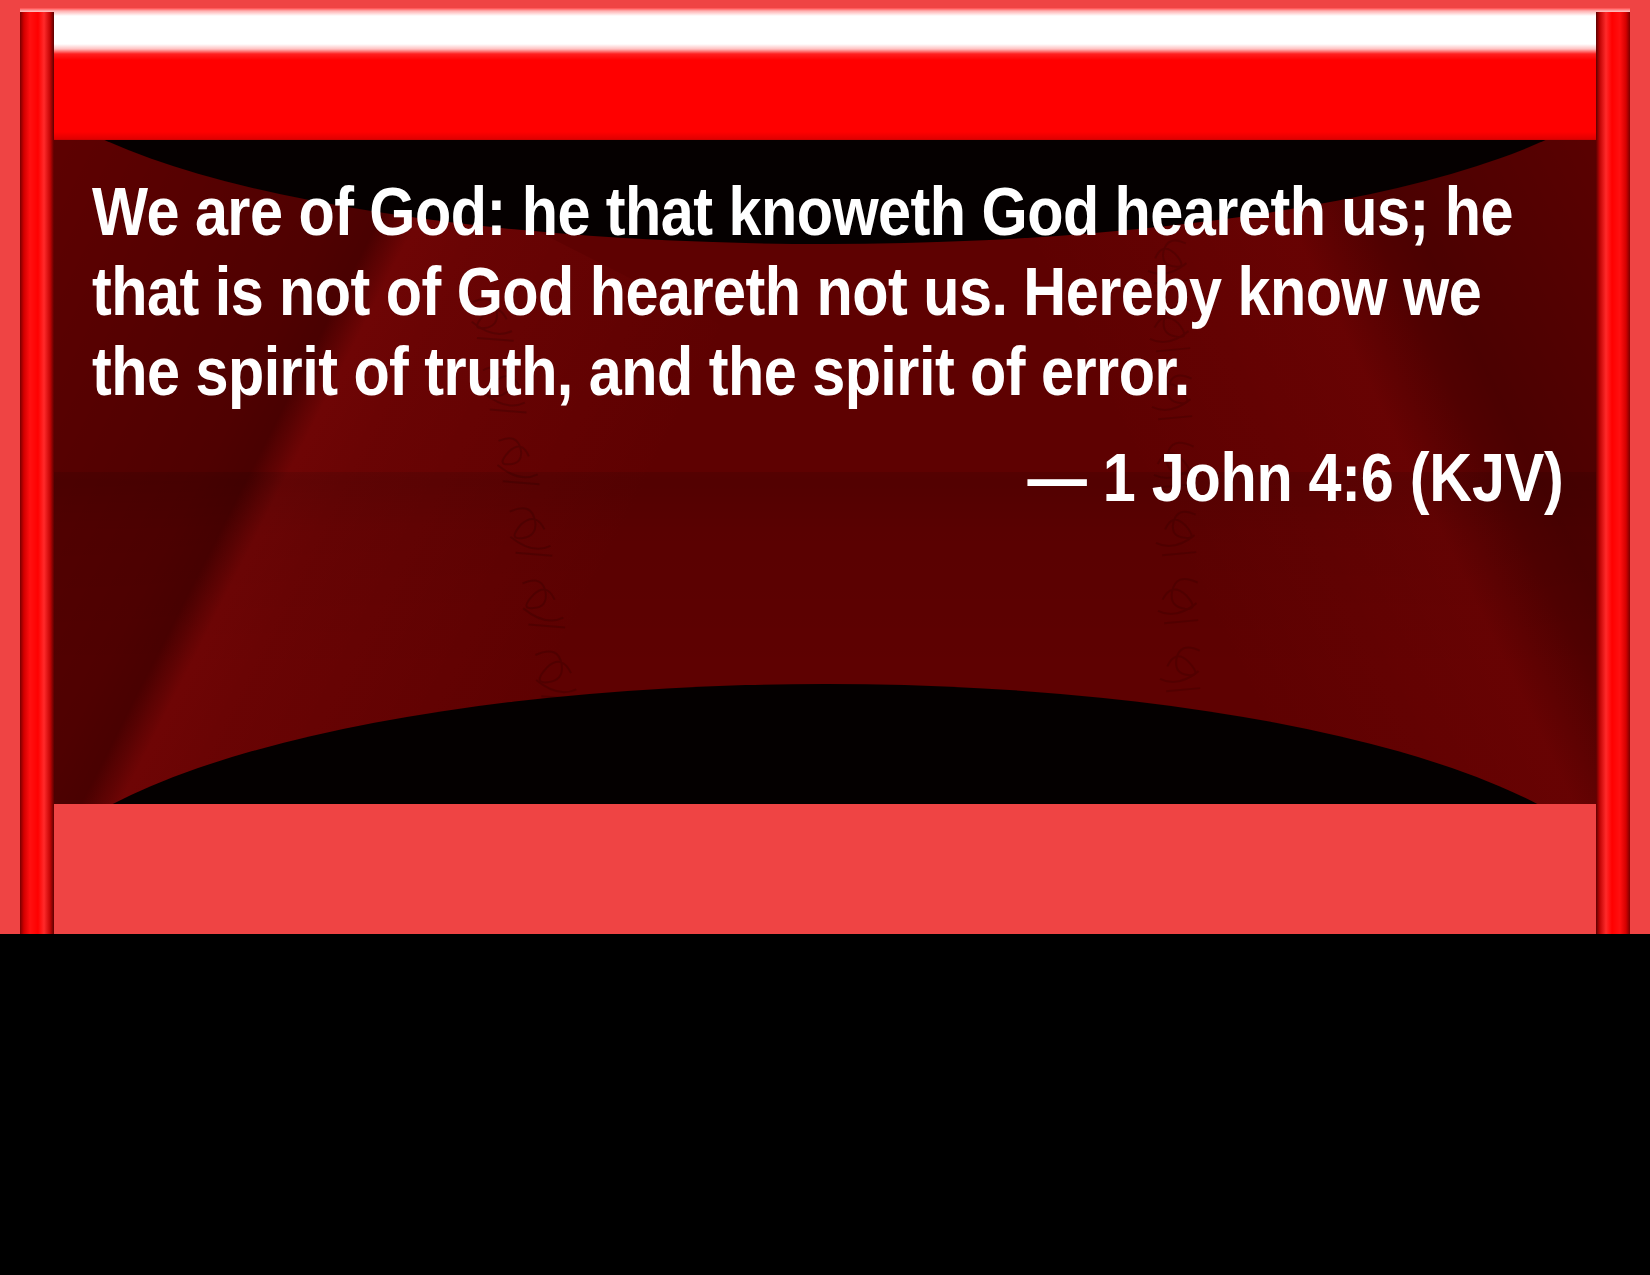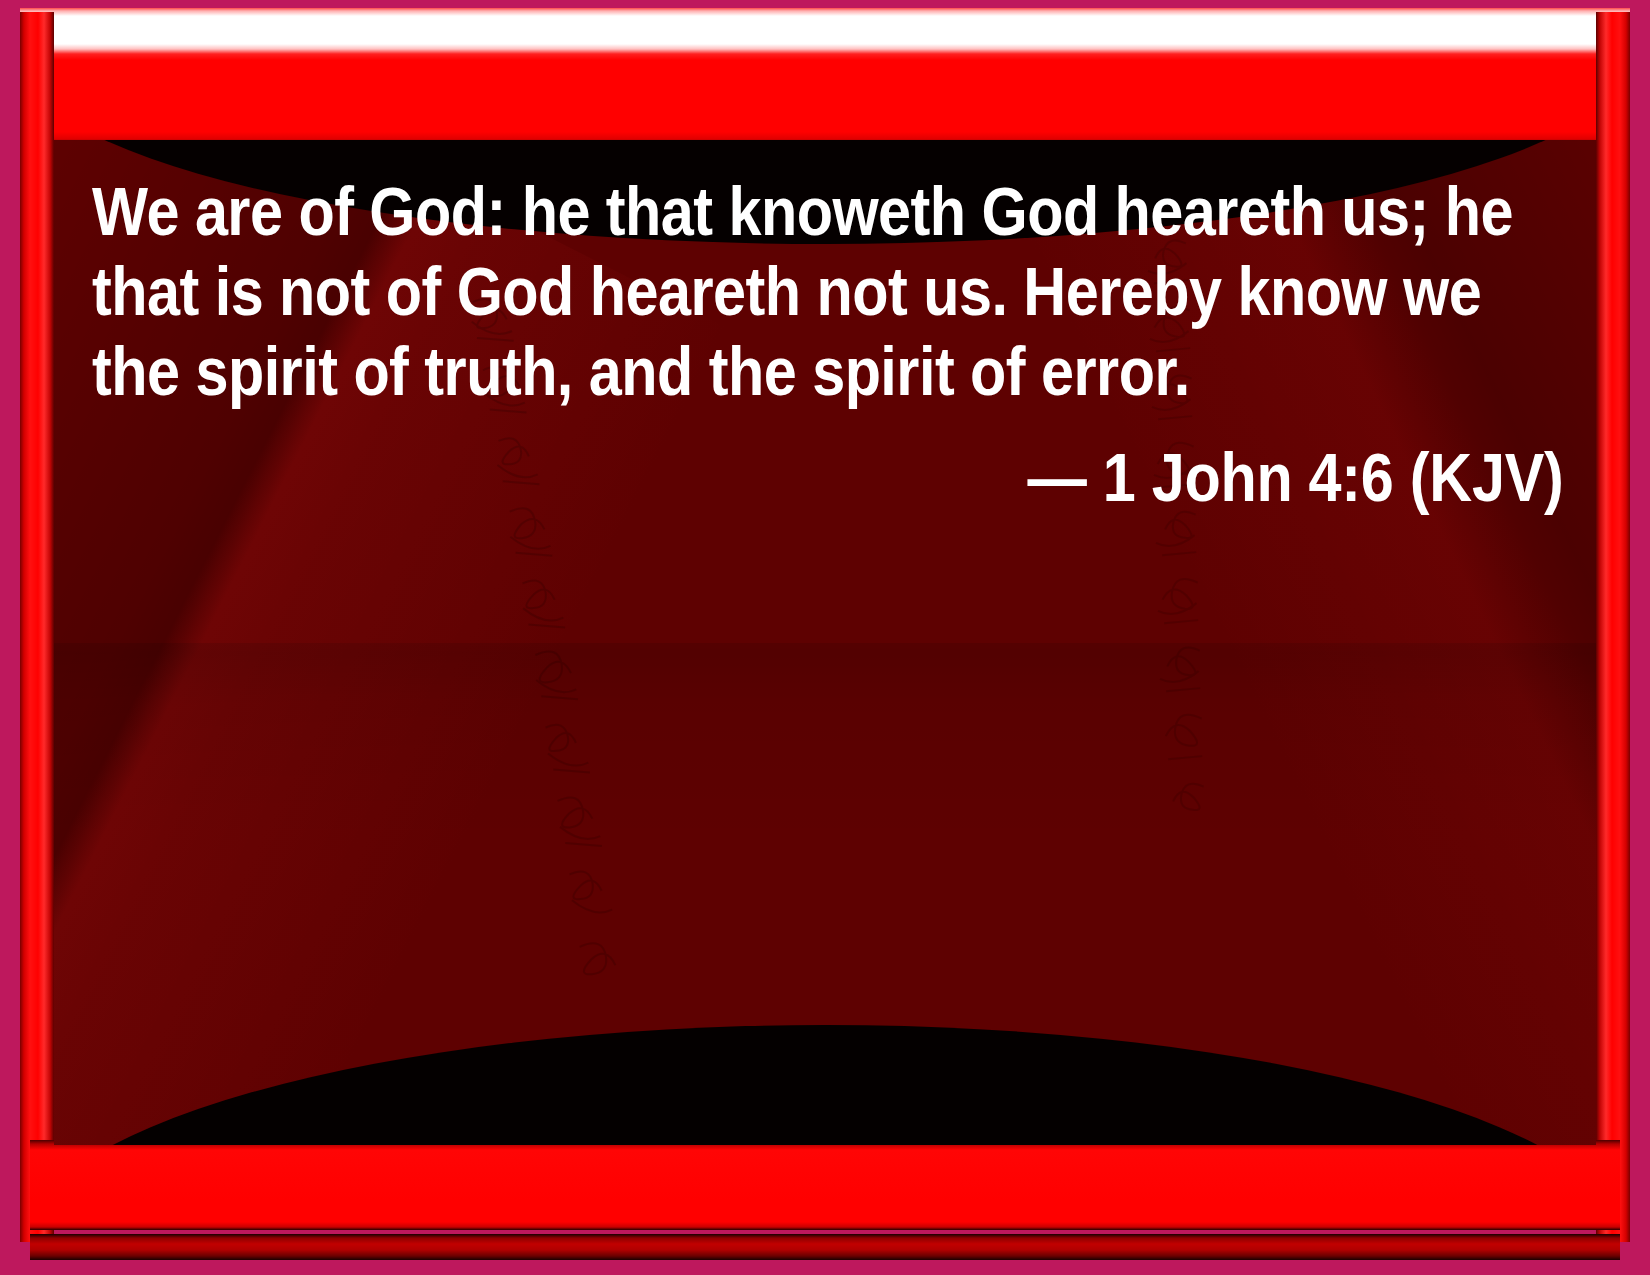--- a/index.html
+++ b/index.html
@@ -3,22 +3,22 @@
 <meta charset="utf-8">
 <style>
   html, body {
     margin: 0;
     padding: 0;
     background: #000000;
   }
   #stage {
     position: relative;
     width: 1650px;
-    height: 1275px;
-    background: #be185d;
+    height: 934px;
+    background: #ef4444;
     overflow: hidden;
     font-family: "Liberation Sans", "DejaVu Sans", sans-serif;
   }
 
   
   .frame-top {
     position: absolute;
     left: 20px; right: 20px;
     top: 8px;
     height: 136px;

